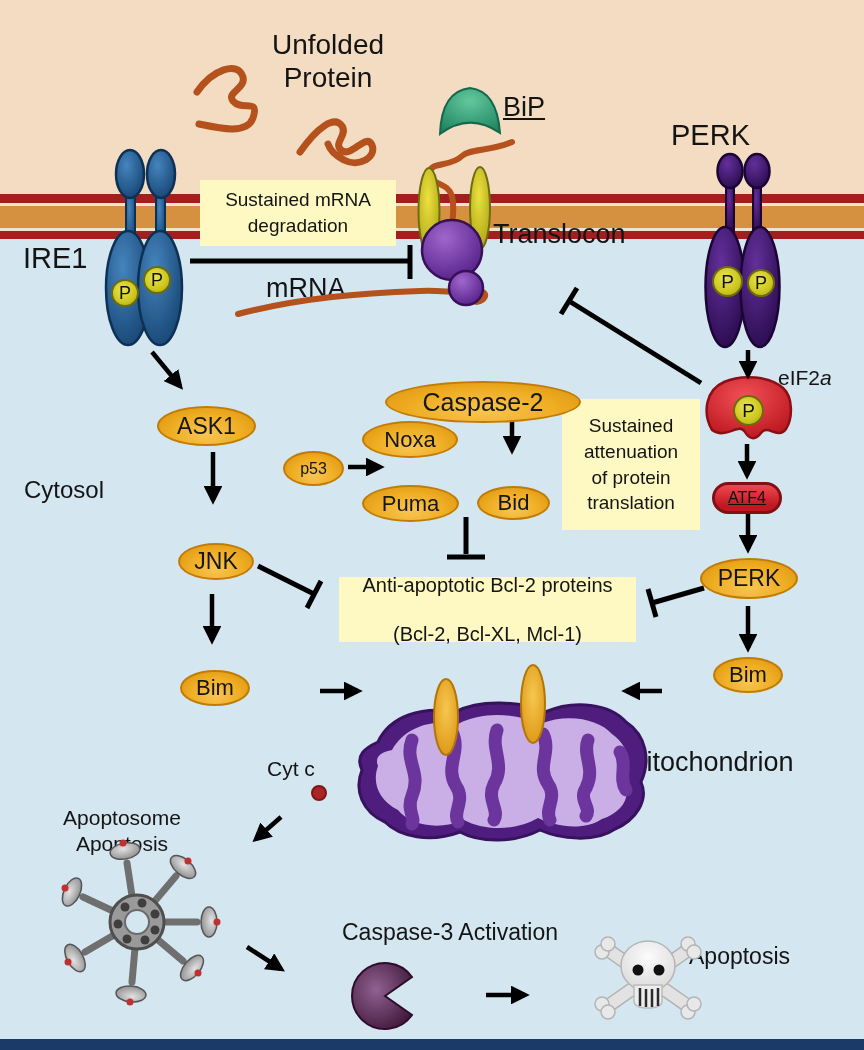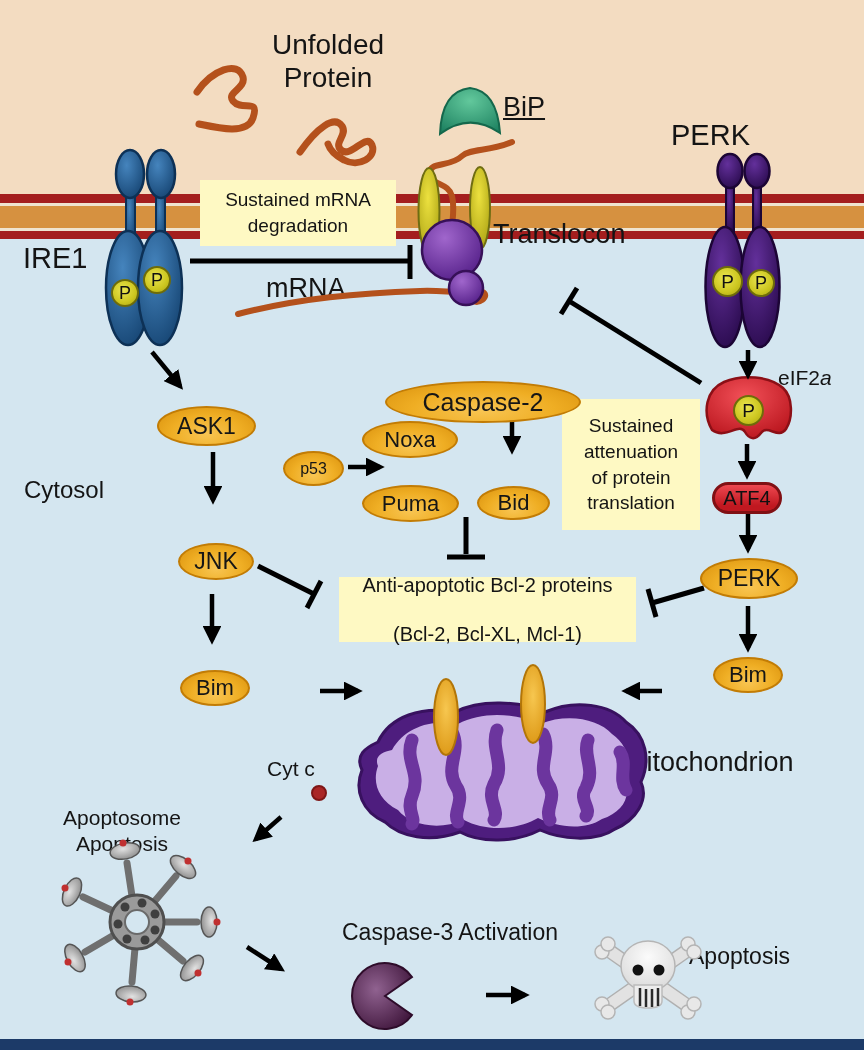--- a/index.html
+++ b/index.html
@@ -283,21 +283,21 @@
   <div class="onode" style="left:385px;top:353px;width:196px;height:42px;font-size:25px;margin-top:28px;">Caspase-2</div>
   <div class="onode" style="left:362px;top:421px;width:96px;height:37px;font-size:22px;">Noxa</div>
   <div class="onode" style="left:283px;top:451px;width:61px;height:35px;font-size:16px;">p53</div>
   <div class="onode" style="left:362px;top:485px;width:97px;height:37px;font-size:22px;">Puma</div>
   <div class="onode" style="left:477px;top:486px;width:73px;height:34px;font-size:22px;">Bid</div>
   <div class="onode" style="left:157px;top:406px;width:99px;height:40px;font-size:23px;">ASK1</div>
   <div class="onode" style="left:178px;top:543px;width:76px;height:37px;font-size:23px;">JNK</div>
   <div class="onode" style="left:180px;top:670px;width:70px;height:36px;font-size:22px;">Bim</div>
   <div class="onode" style="left:700px;top:558px;width:98px;height:41px;font-size:23px;">PERK</div>
   <div class="onode" style="left:713px;top:657px;width:70px;height:36px;font-size:22px;">Bim</div>
-  <div class="pill" style="left:712px;top:482px;width:70px;height:32px;font-size:20px;">ATF4</div>
+  <div class="pill" style="left:712px;top:482px;width:70px;height:32px;font-size:16px;text-decoration:underline;">ATF4</div>
 
   <div class="pcirc" style="left:111px;top:279px;width:28px;height:28px;font-size:18px;">P</div>
   <div class="pcirc" style="left:143px;top:266px;width:28px;height:28px;font-size:18px;">P</div>
   <div class="pcirc" style="left:712px;top:266px;width:31px;height:31px;font-size:19px;">P</div>
   <div class="pcirc" style="left:747px;top:269px;width:28px;height:28px;font-size:18px;">P</div>
   <div class="pcirc" style="left:733px;top:395px;width:31px;height:31px;font-size:19px;">P</div>
 
   <div class="footer"></div>
 </div>
 

